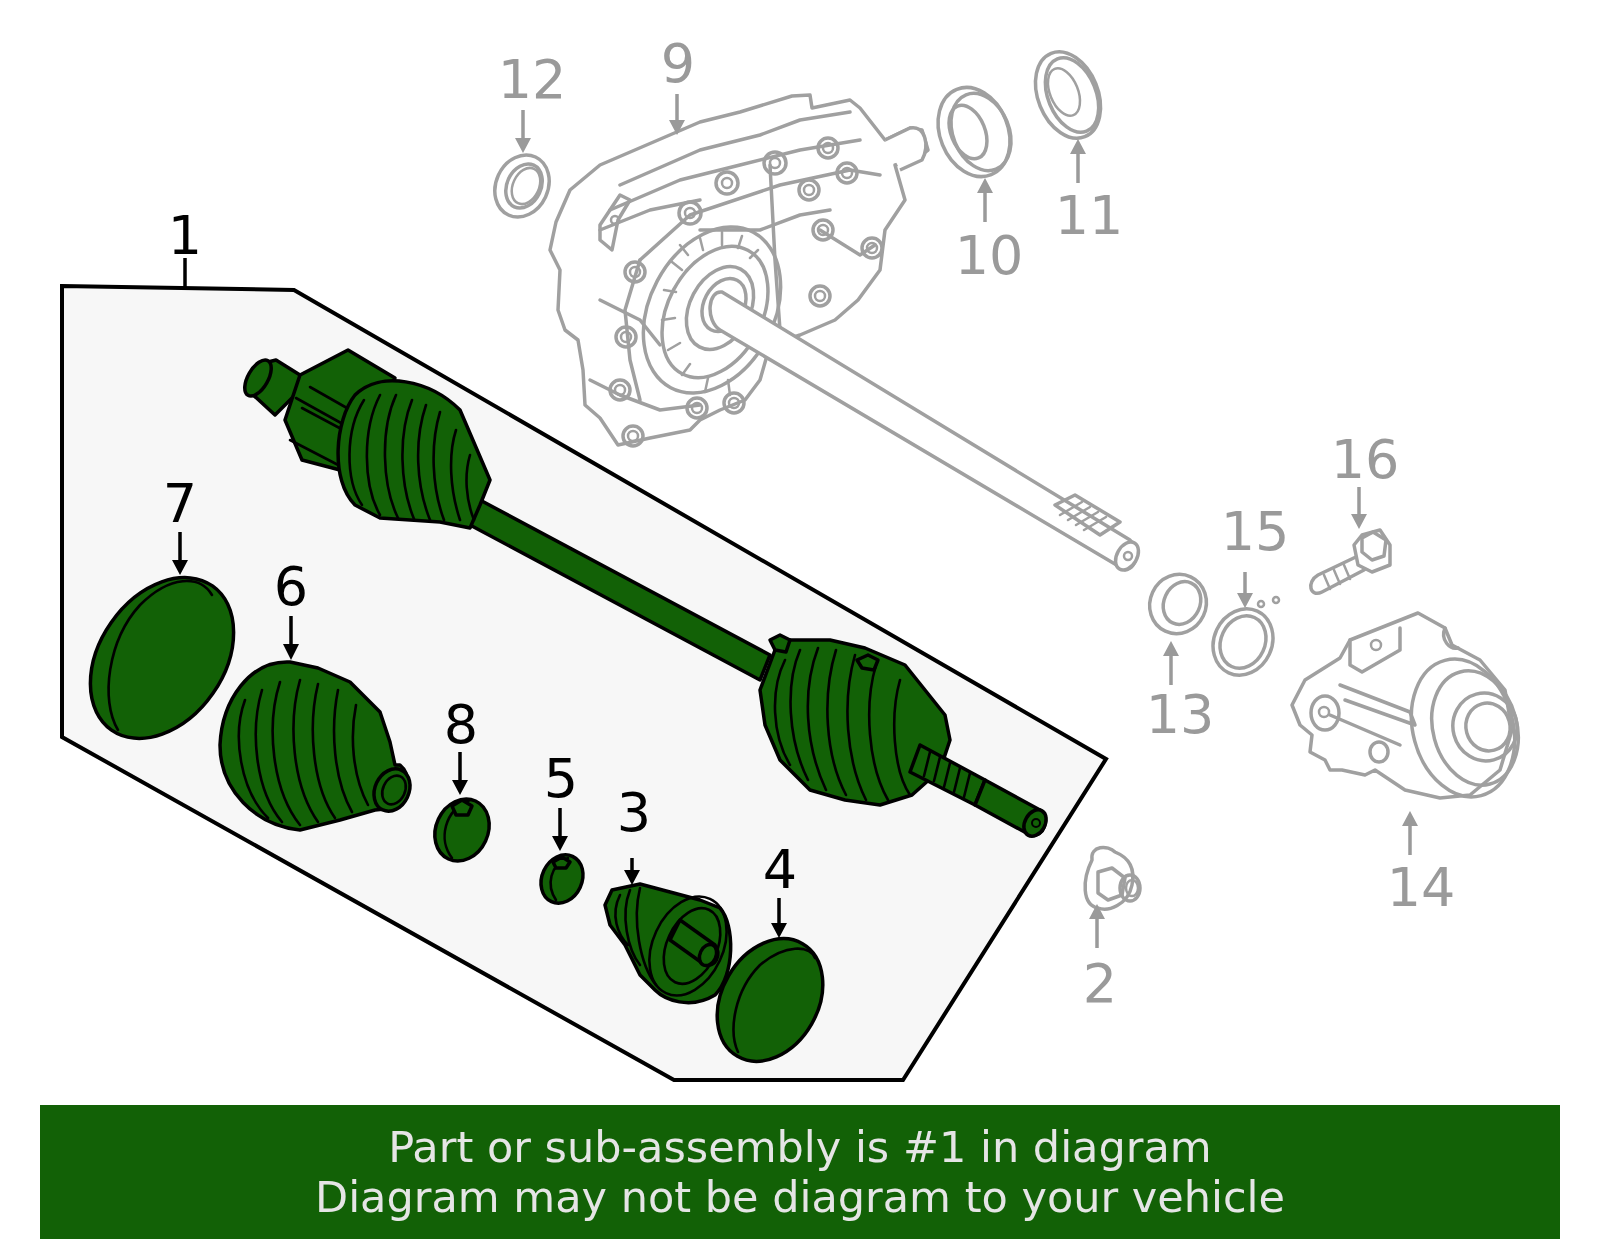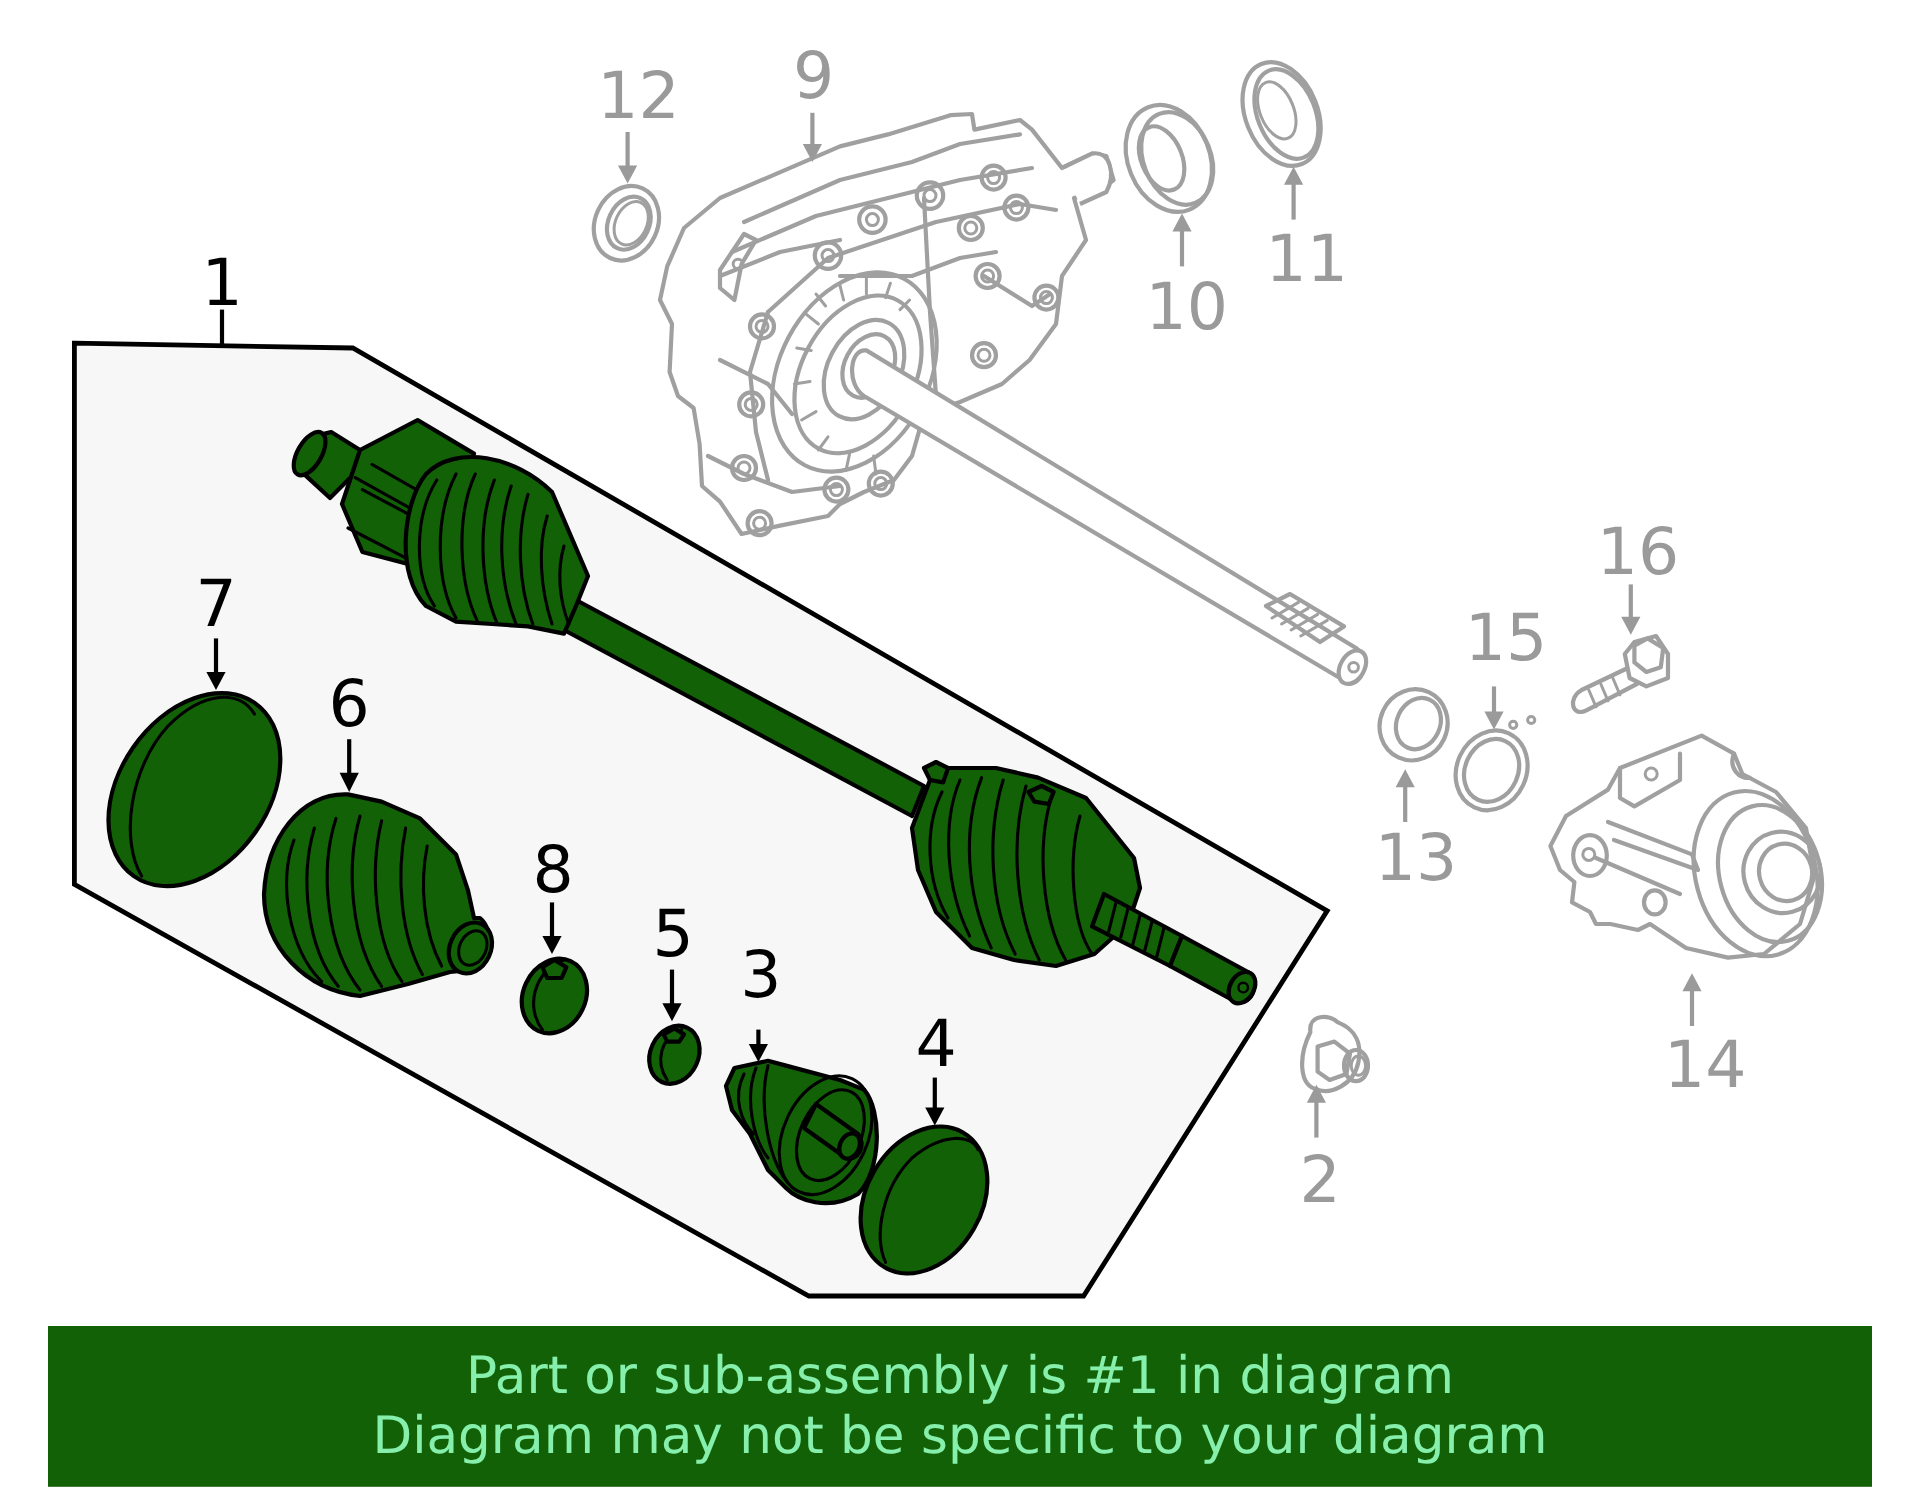--- a/index.html
+++ b/index.html
@@ -11,21 +11,21 @@
   .ghost { fill: none; stroke: #a0a0a0; stroke-width: 3.5; stroke-linejoin: round; stroke-linecap: round; }
   .ghost-fill { fill: #ffffff; stroke: #a0a0a0; stroke-width: 3.5; stroke-linejoin: round; }
   .ghost-thin { fill: none; stroke: #a0a0a0; stroke-width: 2.5; stroke-linecap: round; }
   .part { fill: #126106; stroke: #000000; stroke-width: 3.5; stroke-linejoin: round; }
   .part-line { fill: none; stroke: #000000; stroke-width: 2.6; stroke-linecap: round; }
   .leader-b { stroke: #000; stroke-width: 3.5; fill: none; }
   .leader-g { stroke: #9a9a9a; stroke-width: 3.5; fill: none; }
   .head-b { fill: #000; }
   .head-g { fill: #9a9a9a; }
   #banner { position: absolute; left: 40px; top: 1105px; width: 1520px; height: 134px; background: #126106; display: flex; flex-direction: column; align-items: center; justify-content: center; }
-  #banner .line { font-family: "DejaVu Sans", sans-serif; font-size: 43px; line-height: 50px; color: #86efac; white-space: nowrap; }
+  #banner .line { font-family: "DejaVu Sans", sans-serif; font-size: 43px; line-height: 50px; color: #e5e5e5; white-space: nowrap; }
 </style>
 </head>
 <body>
 
 <svg id="diagram" viewBox="0 0 1600 1249" xmlns="http://www.w3.org/2000/svg">
 
   <g>
     <path class="ghost-fill" d="M600,165 L700,122 L740,112 L792,96 L810,95 L812,108 L850,100 L860,108 L885,140 L910,128 L922,130 L928,150 L915,160 L895,165 L905,200 L885,230 L880,270 L858,300 L835,320 L800,335 L770,345 L760,380 L745,400 L720,410 L700,420 L690,430 L650,438 L618,445 L600,418 L585,405 L583,370 L578,340 L565,330 L558,310 L560,270 L550,250 L556,222 L570,190 Z"></path>
 
     <path class="ghost" d="M620,185 L700,150 L760,135 L800,120 L850,112"></path>
@@ -295,14 +295,14 @@
     <text class="callout inactive" x="1365" y="478" text-anchor="middle">16</text>
     <text class="callout inactive" x="1255" y="550" text-anchor="middle">15</text>
     <text class="callout inactive" x="1180" y="733" text-anchor="middle">13</text>
     <text class="callout inactive" x="1421" y="906" text-anchor="middle">14</text>
     <text class="callout inactive" x="1100" y="1002" text-anchor="middle">2</text>
   </g>
 </svg>
 
 <div id="banner">
   <div class="line">Part or sub-assembly is #1 in diagram</div>
-  <div class="line">Diagram may not be specific to your diagram</div>
+  <div class="line">Diagram may not be diagram to your vehicle</div>
 </div>
 
 </body></html>

